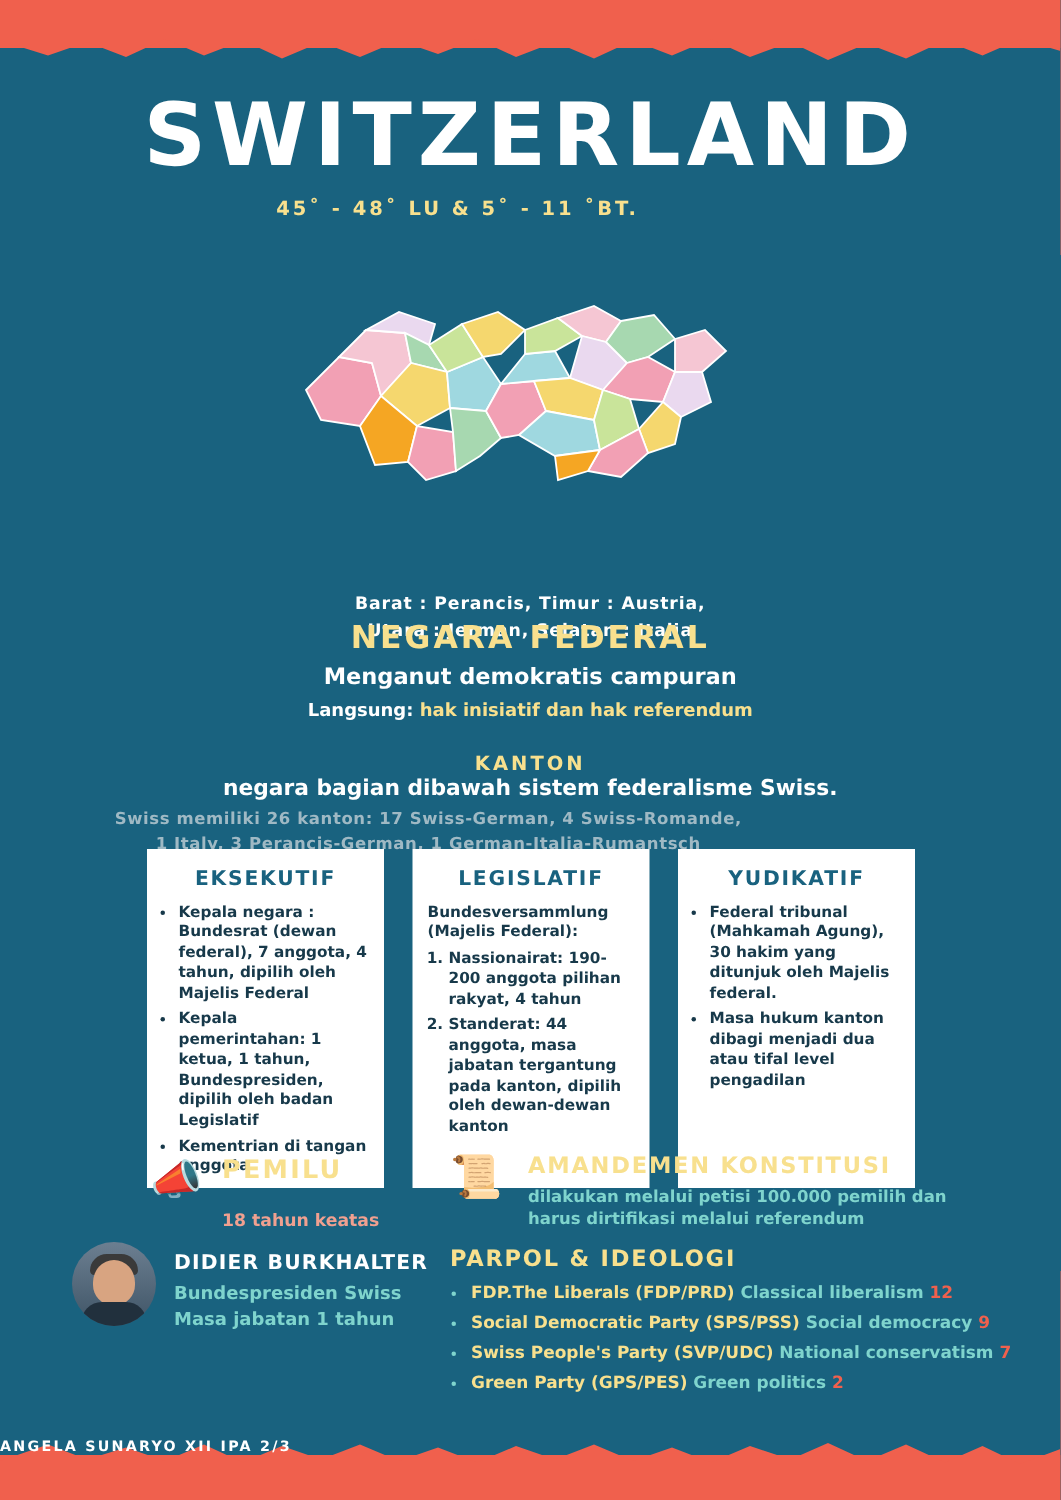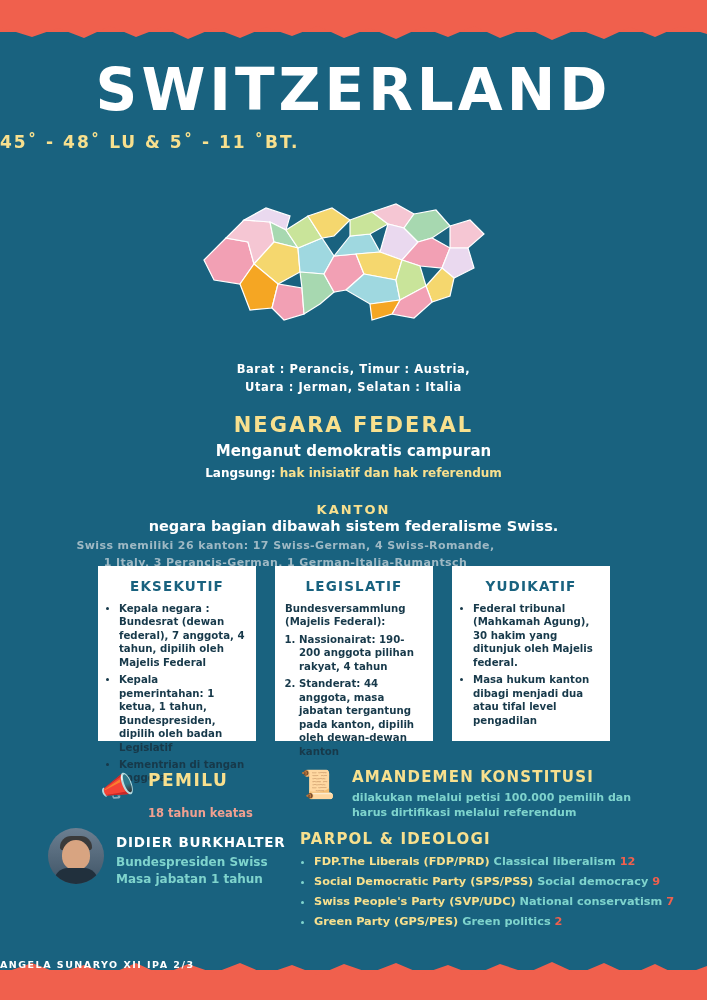--- a/index.html
+++ b/index.html
@@ -36,31 +36,32 @@
     position:absolute;top:56px;left:0;width:707px;
     text-align:center;
     color:#ffffff;
     font-size:58px;
     font-weight:bold;
     letter-spacing:4px;
     font-family:"DejaVu Sans", sans-serif;
   }
   .coords{
     position:absolute;top:132px;left:0;width:610px;
+    text-align:center;
     color:#f8e08e;
-    font-size:17px;
+    font-size:13px;
     font-weight:bold;
     letter-spacing:2px;
   }
   .mapwrap{
     position:absolute;top:168px;left:0;width:707px;height:192px;
     text-align:center;
   }
   .borders{
-    position:absolute;top:360px;left:0;width:707px;
+    position:absolute;top:393px;left:0;width:707px;
     text-align:center;color:#ffffff;font-size:11.5px;line-height:1.6;
     font-weight:bold;letter-spacing:.6px;
   }
   .federal-title{
     position:absolute;top:413px;left:0;width:707px;
     text-align:center;color:#f8e08e;font-size:21px;font-weight:bold;letter-spacing:2px;
   }
   .demo{
     position:absolute;top:442px;left:0;width:707px;
     text-align:center;color:#ffffff;font-size:15px;font-weight:bold;
@@ -80,21 +81,21 @@
   }
   .kanton-desc{
     position:absolute;top:518px;left:0;width:707px;text-align:center;color:#ffffff;
     font-size:14.5px;font-weight:bold;
   }
   .kanton-note{
     position:absolute;top:538px;left:0;width:571px;text-align:center;color:#9fb9c4;
     font-size:11px;font-weight:bold;line-height:1.5;letter-spacing:.4px;
   }
   .cards{
-    position:absolute;top:566px;left:98px;width:512px;height:175px;
+    position:absolute;top:566px;left:98px;width:512px;height:226px;
     display:flex;justify-content:space-between;
   }
   .card{
     background:#ffffff;
     width:158px;
     padding:12px 10px 10px 10px;
     box-sizing:border-box;
   }
   .card h3{
     margin:0 0 8px 0;

